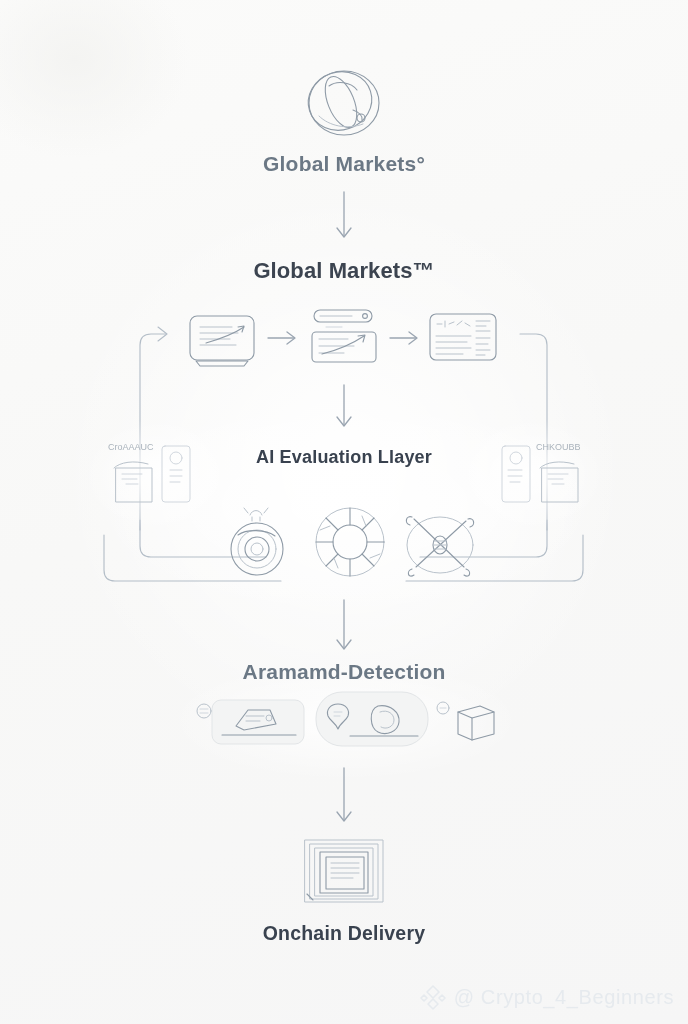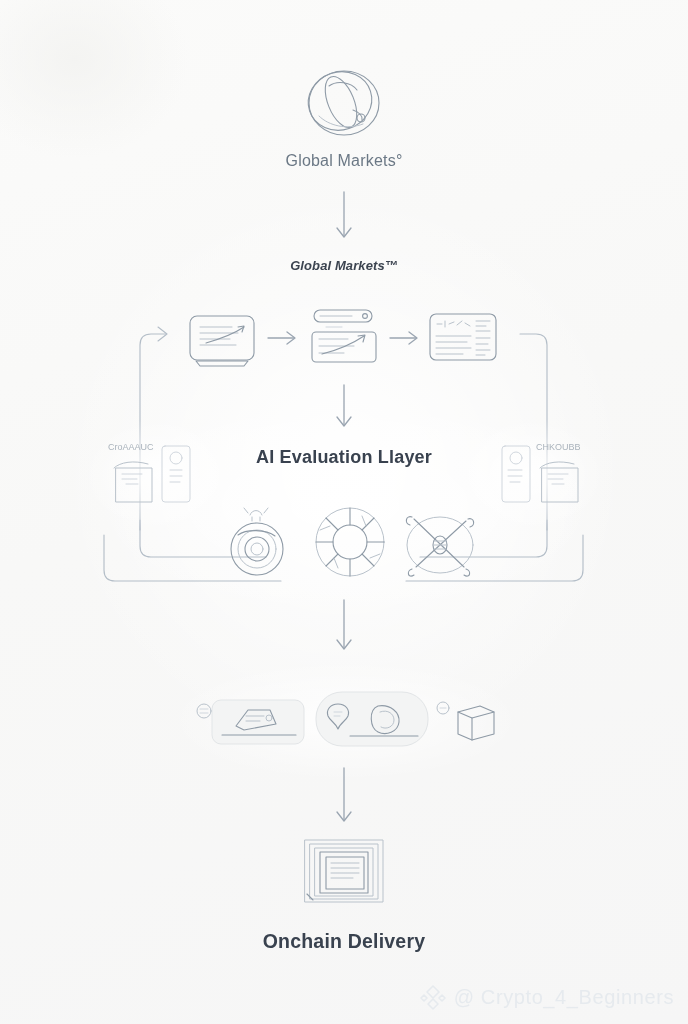--- a/index.html
+++ b/index.html
@@ -41,31 +41,31 @@
 
   .node {
     position: absolute;
     display: flex;
     flex-direction: column;
     align-items: center;
   }
 
   .label {
     color: #6b7885;
-    font-size: 16px;
+    font-size: 21px;
     letter-spacing: 0.2px;
     white-space: nowrap;
+    font-weight: bold;
   }
   .label-strong {
     color: #3c4450;
-    font-size: 13px;
+    font-size: 22px;
     font-weight: bold;
     letter-spacing: 0.1px;
     white-space: nowrap;
-    font-style: italic;
   }
   .label-heading {
     color: #39424f;
     font-size: 18px;
     font-weight: bold;
     letter-spacing: 0.2px;
     white-space: nowrap;
   }
   .label-delivery {
     color: #39424f;
@@ -329,20 +329,23 @@
       <path class="sketch-faint" d="M34 40 L46 40"></path>
       <path class="sketch-faint" d="M34 44 L46 44"></path>
     </g>
   </svg>
 
   <svg style="position:absolute; left:330px; top:600px;" width="30" height="56">
     <path class="arrow-line" d="M14 0 L14 48"></path>
     <path class="arrow-line" d="M7 40 L14 49 L21 40"></path>
   </svg>
 
+  <div class="node" style="left:247px; top:660px; width:194px;">
+    <div class="label">Aramamd-Detection</div>
+  </div>
 
   <svg style="position:absolute; left:196px; top:694px;" width="112" height="56">
     <rect class="panel-bg" x="16" y="6" width="92" height="44" rx="9"></rect>
     <g>
       <circle class="sketch-faint" cx="8" cy="17" r="7"></circle>
       <path class="sketch-vfaint" d="M4 15 L12 15"></path>
       <path class="sketch-vfaint" d="M4 19 L12 19"></path>
       <path class="sketch" d="M40 32 L52 16 L74 16 L80 30 L48 36 Z"></path>
       <path class="sketch-faint" d="M50 22 L68 22"></path>
       <path class="sketch-faint" d="M50 27 L64 27"></path>
@@ -371,21 +374,21 @@
       <path class="sketch" d="M22 16 L36 22 L58 16"></path>
       <path class="sketch" d="M36 22 L36 44"></path>
     </g>
   </svg>
 
   <svg style="position:absolute; left:330px; top:768px;" width="30" height="62">
     <path class="arrow-line" d="M14 0 L14 52"></path>
     <path class="arrow-line" d="M7 44 L14 53 L21 44"></path>
   </svg>
 
-  <div class="node" style="left:262px; top:836px; width:164px;gap:8px;">
+  <div class="node" style="left:262px; top:836px; width:164px;">
     <svg width="86" height="72" viewBox="0 0 86 72">
       <rect class="sketch-faint" x="4" y="4" width="78" height="62"></rect>
       <rect class="sketch-faint" x="9" y="8" width="68" height="55"></rect>
       <rect class="sketch-faint" x="14" y="12" width="58" height="48"></rect>
       <rect class="sketch" x="19" y="16" width="48" height="41"></rect>
       <rect class="sketch" x="25" y="21" width="38" height="32"></rect>
       <path class="sketch-faint" d="M30 27 L58 27"></path>
       <path class="sketch-faint" d="M30 32 L58 32"></path>
       <path class="sketch-faint" d="M30 37 L58 37"></path>
       <path class="sketch-faint" d="M30 42 L52 42"></path>

